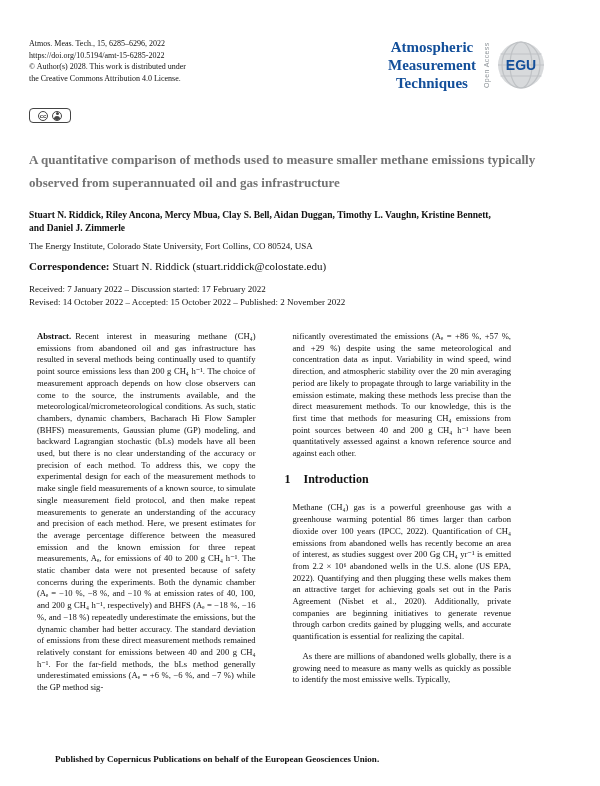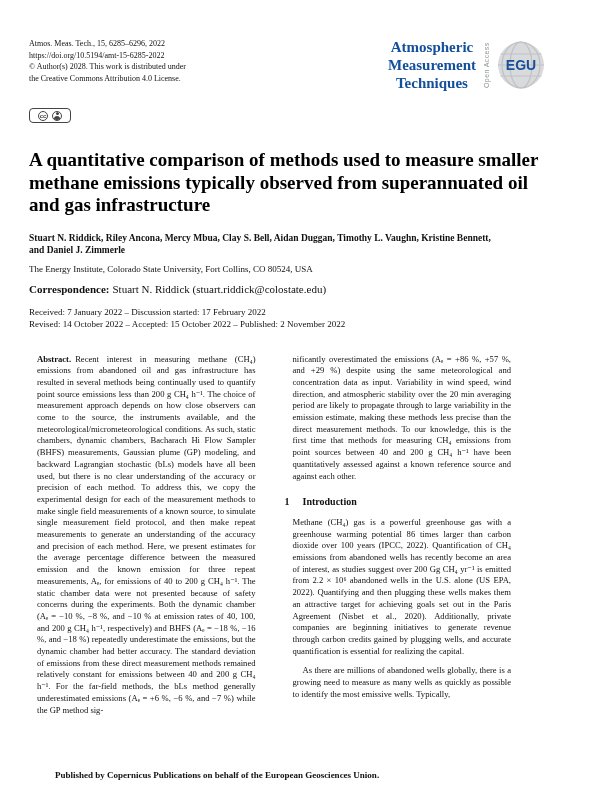--- a/index.html
+++ b/index.html
@@ -46,40 +46,40 @@
     writing-mode: vertical-rl; transform: rotate(180deg);
     font-family: "Liberation Sans", sans-serif;
     font-size: 7px; color: #8e9499; letter-spacing: 0.4px;
     height: 54px; display: flex; align-items: center; justify-content: center;
   }
   .egu-logo { width: 48px; height: 48px; }
 
   
   .paper-title {
     margin: 26px 0 0 0;
-    font-size: 19px; line-height: 22.5px; font-weight: bold; color: #000000;
+    font-size: 13px; line-height: 22.5px; font-weight: bold; color: #737373;
   }
   .authors { margin-top: 15px; font-size: 9.5px; font-weight: bold; line-height: 12.5px; }
   .affiliation { margin-top: 7px; font-size: 9px; }
   .correspondence { margin-top: 9px; font-size: 11px; }
   .correspondence b { margin-right: 3px; }
   .dates { margin-top: 11px; font-size: 9px; line-height: 12.5px; }
 
   
   .columns { margin-top: 15px; display: flex; gap: 21px; }
   .col { width: 234.5px; font-size: 8.6px; line-height: 11.7px; text-align: justify; }
   .col p { margin: 8px; }
   .abstract-label { margin-right: 4px; }
-  .section-heading { margin: 14px 0 9px 0; font-size: 10px; font-weight: bold; }
+  .section-heading { margin: 14px 0 17px 0; font-size: 12px; font-weight: bold; }
   .section-heading .sec-num { margin-right: 13px; }
   .indent { text-indent: 10px; }
 
   
   .footer-line {
-    position: absolute; left: 55px; bottom: 6px;
+    position: absolute; left: 55px; bottom: 22px;
     font-size: 9px; font-weight: bold;
   }
 </style>
 </head>
 <body>
 
 <div class="page">
 
   <div class="topbar">
     <div class="pub-info">

